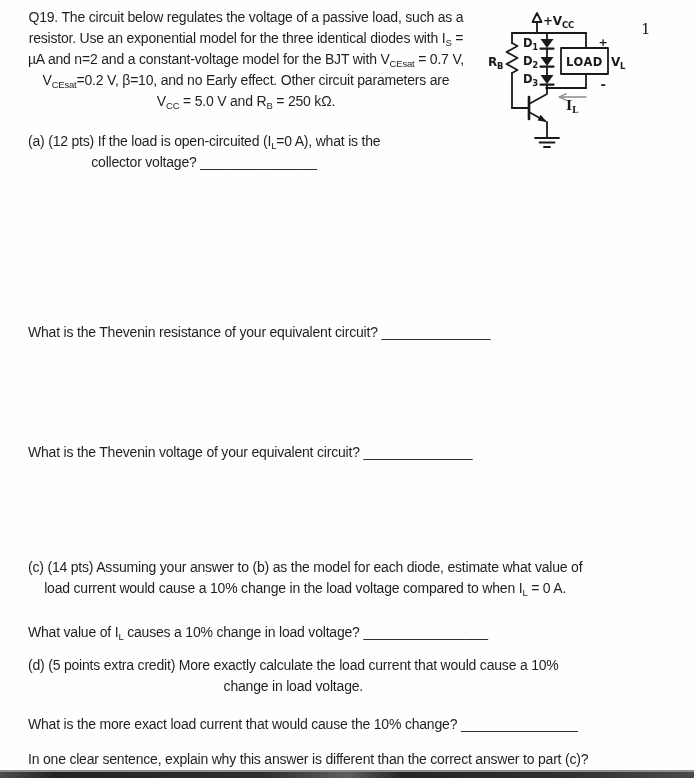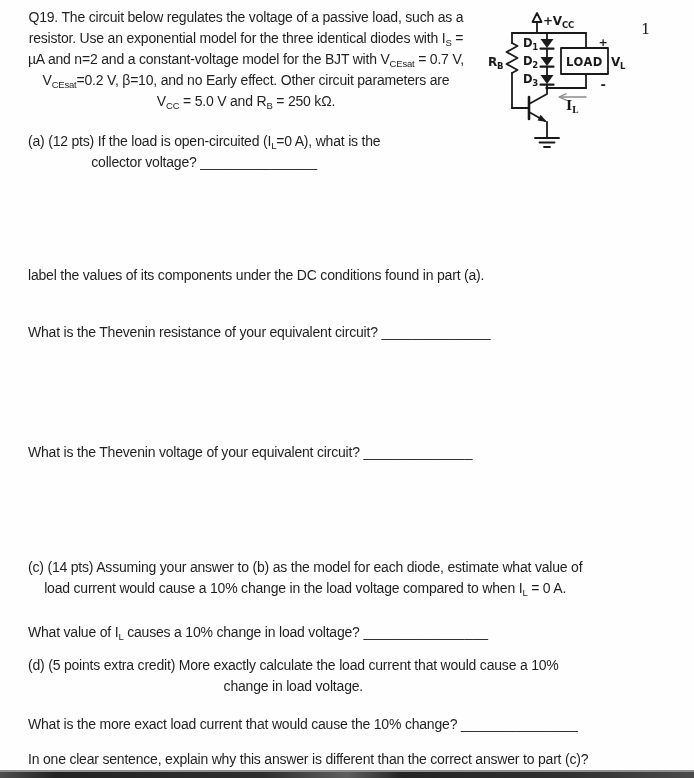--- a/index.html
+++ b/index.html
@@ -36,21 +36,20 @@
     <div class="line"><span>V</span><span class="sub">CEsat</span><span>=0.2 V, β=10, and no Early effect. Other circuit parameters are</span></div>
     <div class="line"><span>V</span><span class="sub">CC</span><span> = 5.0 V and R</span><span class="sub">B</span><span> = 250 kΩ.</span></div>
   </div>
 
   <div class="para" style="top:131px">
     <div class="line"><span>(a) (12 pts) If the load is open-circuited (I</span><span class="sub">L</span><span>=0 A), what is the</span></div>
     <div class="line"><span>collector voltage? </span><span class="blank">_______________</span></div>
   </div>
 
   <div class="para" style="top:265px">
-    <div class="line"><span>label the values of its components under the DC conditions found in part (a).</span></div>
   </div>
 
   <div class="para" style="top:442px">
     <div class="line"><span>What is the Thevenin voltage of your equivalent circuit? </span><span class="blank">______________</span></div>
   </div>
 
   <div class="para" style="top:322px">
     <div class="line"><span>What is the Thevenin resistance of your equivalent circuit? </span><span class="blank">______________</span></div>
   </div>
 

